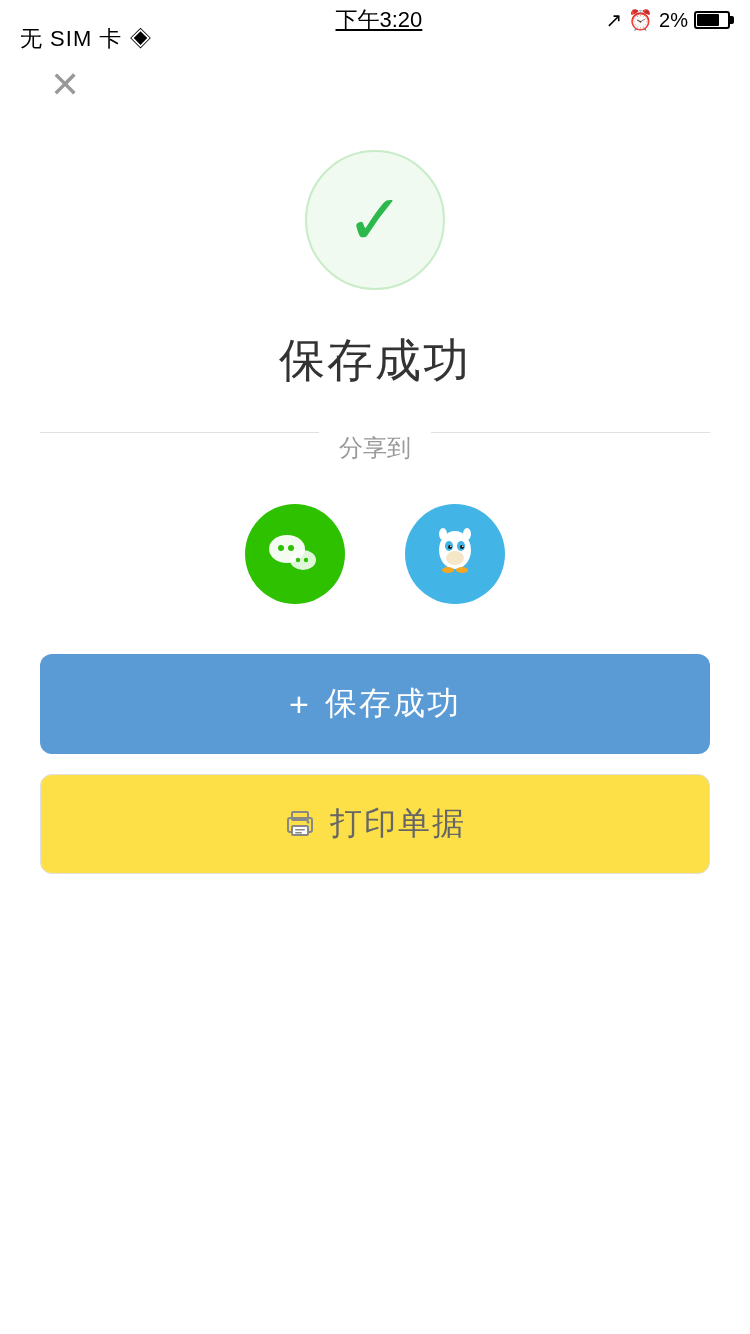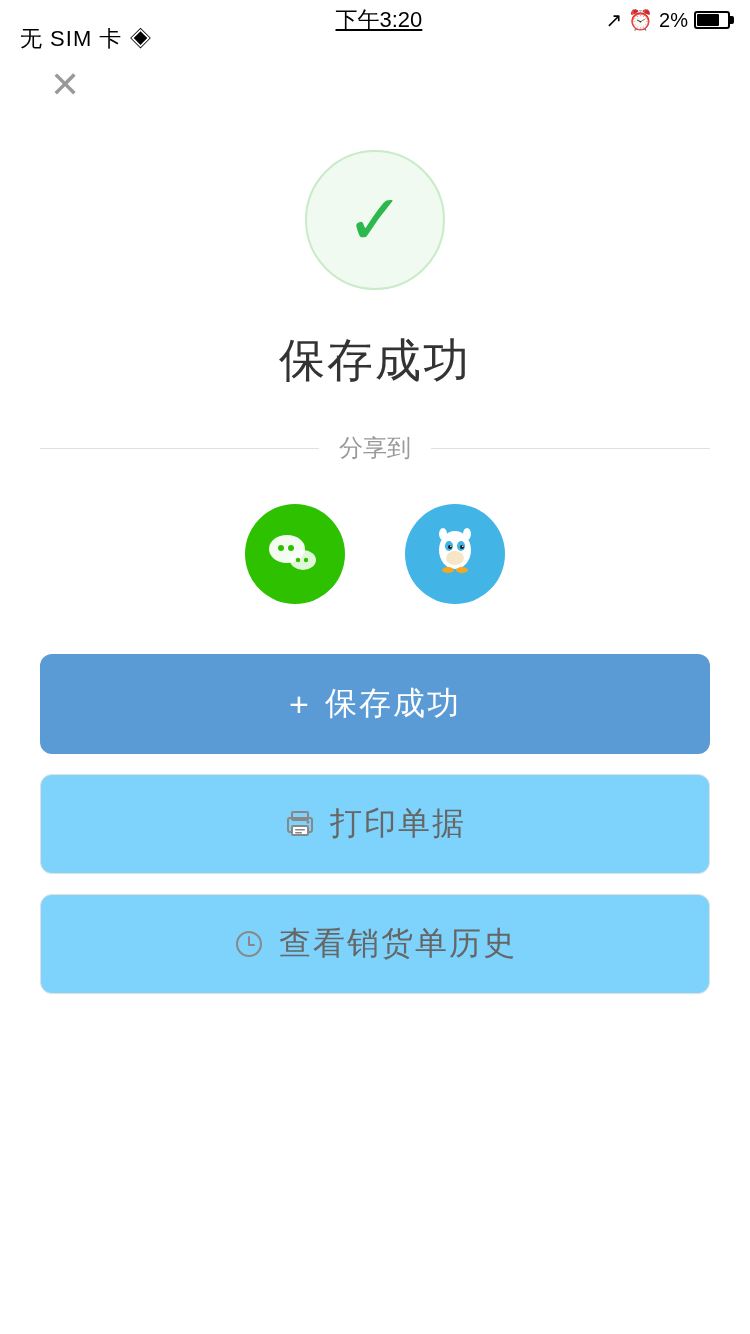--- a/index.html
+++ b/index.html
@@ -149,21 +149,20 @@
       width: 100%;
       display: flex;
       flex-direction: column;
       align-items: center;
       margin-bottom: 50px;
     }
 
     .share-divider-row {
       width: 100%;
       display: flex;
-      align-items: center;
       gap: 20px;
       margin-bottom: 40px;
     }
 
     .divider-line {
       flex: 1;
       height: 1px;
       background: #e0e0e0;
     }
 
@@ -238,21 +237,21 @@
 
     .btn-primary .btn-icon {
       font-size: 34px;
       color: #ffffff;
       font-weight: 300;
     }
 
     .btn-secondary {
       width: 100%;
       height: 100px;
-      background: #7dd3fc;
+      background: #fde047;
       border: 1px solid #e0e0e0;
       border-radius: 12px;
       display: flex;
       align-items: center;
       justify-content: center;
       gap: 14px;
       cursor: pointer;
       font-size: 32px;
       color: #666666;
       letter-spacing: 2px;
@@ -361,23 +360,16 @@
         <rect x="4" y="10" width="24" height="14" rx="2" fill="none" stroke="#888" stroke-width="2"></rect>
         <rect x="8" y="4" width="16" height="8" rx="1" fill="none" stroke="#888" stroke-width="2"></rect>
         <rect x="8" y="18" width="16" height="9" rx="1" fill="#fff" stroke="#888" stroke-width="2"></rect>
         <rect x="11" y="21" width="10" height="1.5" rx="0.75" fill="#888"></rect>
         <rect x="11" y="24" width="7" height="1.5" rx="0.75" fill="#888"></rect>
         <circle cx="24" cy="14" r="1.5" fill="#888"></circle>
       </svg>
       <span>打印单据</span>
     </button>
 
-    <button class="btn-secondary">
-      <svg class="history-icon" viewBox="0 0 32 32" xmlns="http://www.w3.org/2000/svg">
-        <circle cx="16" cy="16" r="12" fill="none" stroke="#888" stroke-width="2"></circle>
-        <polyline points="16,9 16,17 21,17" fill="none" stroke="#888" stroke-width="2" stroke-linecap="round" stroke-linejoin="round"></polyline>
-      </svg>
-      <span>查看销货单历史</span>
-    </button>
 
   </div>
 
 </div>
 
 </body></html>

